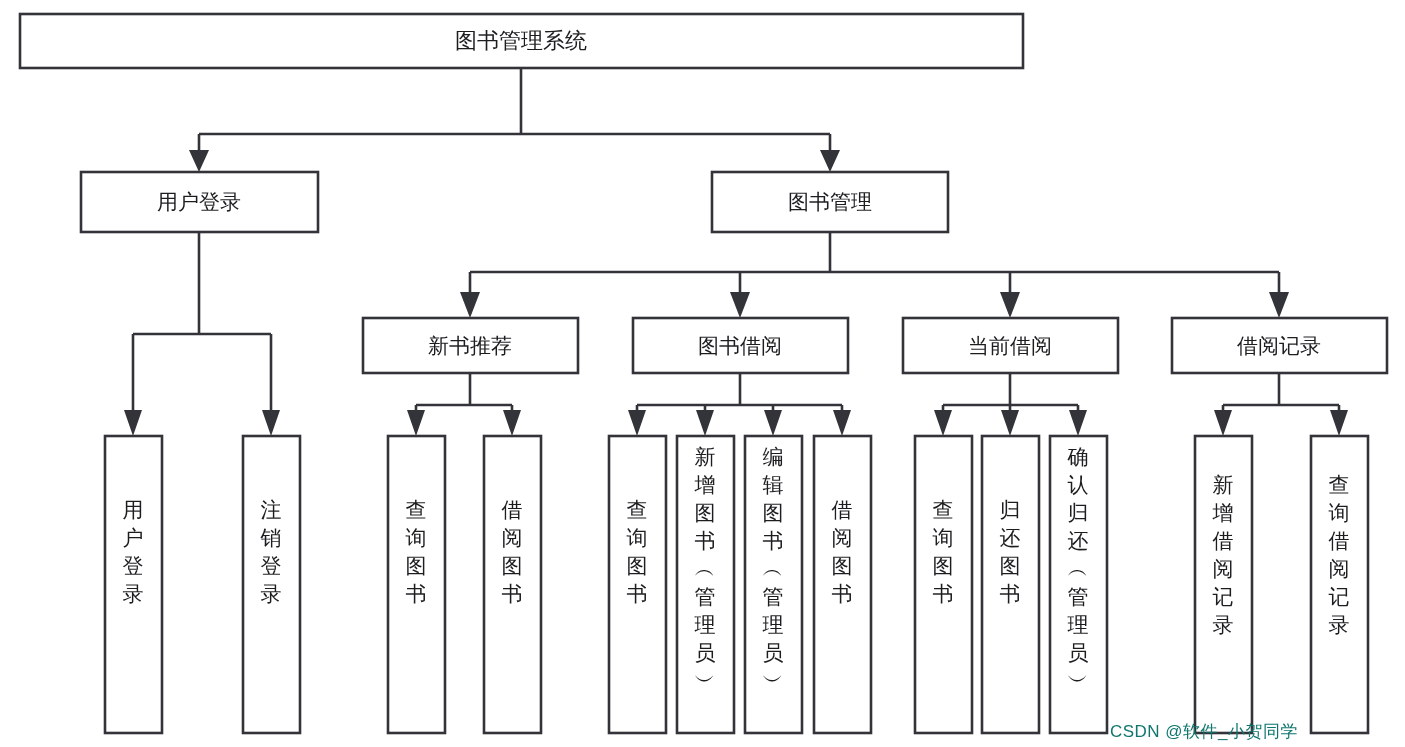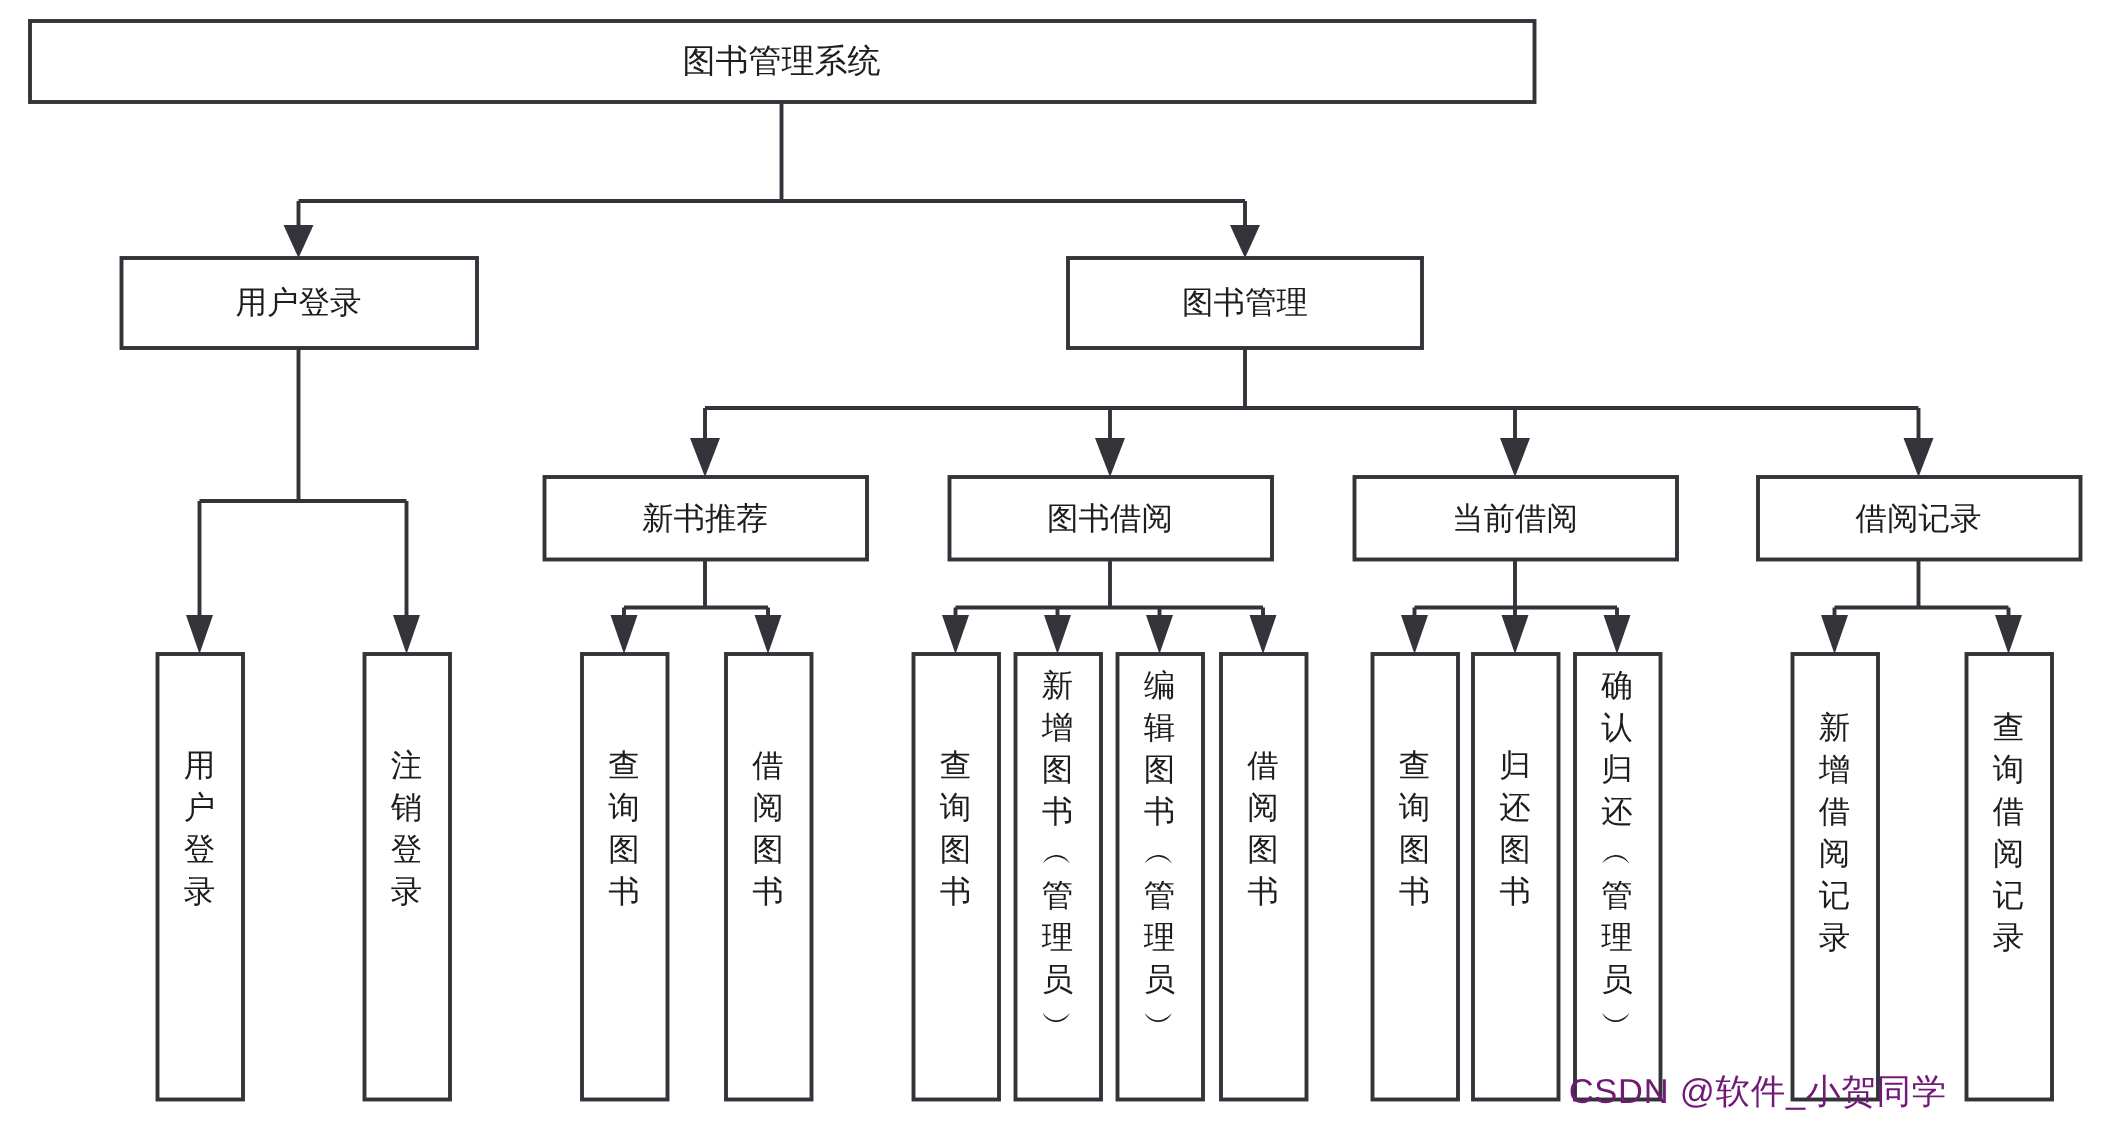--- a/index.html
+++ b/index.html
@@ -56,22 +56,22 @@
     font-family: "Liberation Sans", "DejaVu Sans", sans-serif;
     fill: #1d1d20;
     font-size: 21px;
     text-anchor: middle;
   }
   .watermark {
     position: absolute;
     right: 8px;
     bottom: 4px;
     font-family: "Liberation Sans", "DejaVu Sans", sans-serif;
-    font-size: 23px;
-    color: #701a75;
+    font-size: 17px;
+    color: #0f766e;
     letter-spacing: 0.5px;
     white-space: nowrap;
     user-select: none;
   }
 </style>
 </head>
 <body>
 
 <div id="diagram-root">
 

